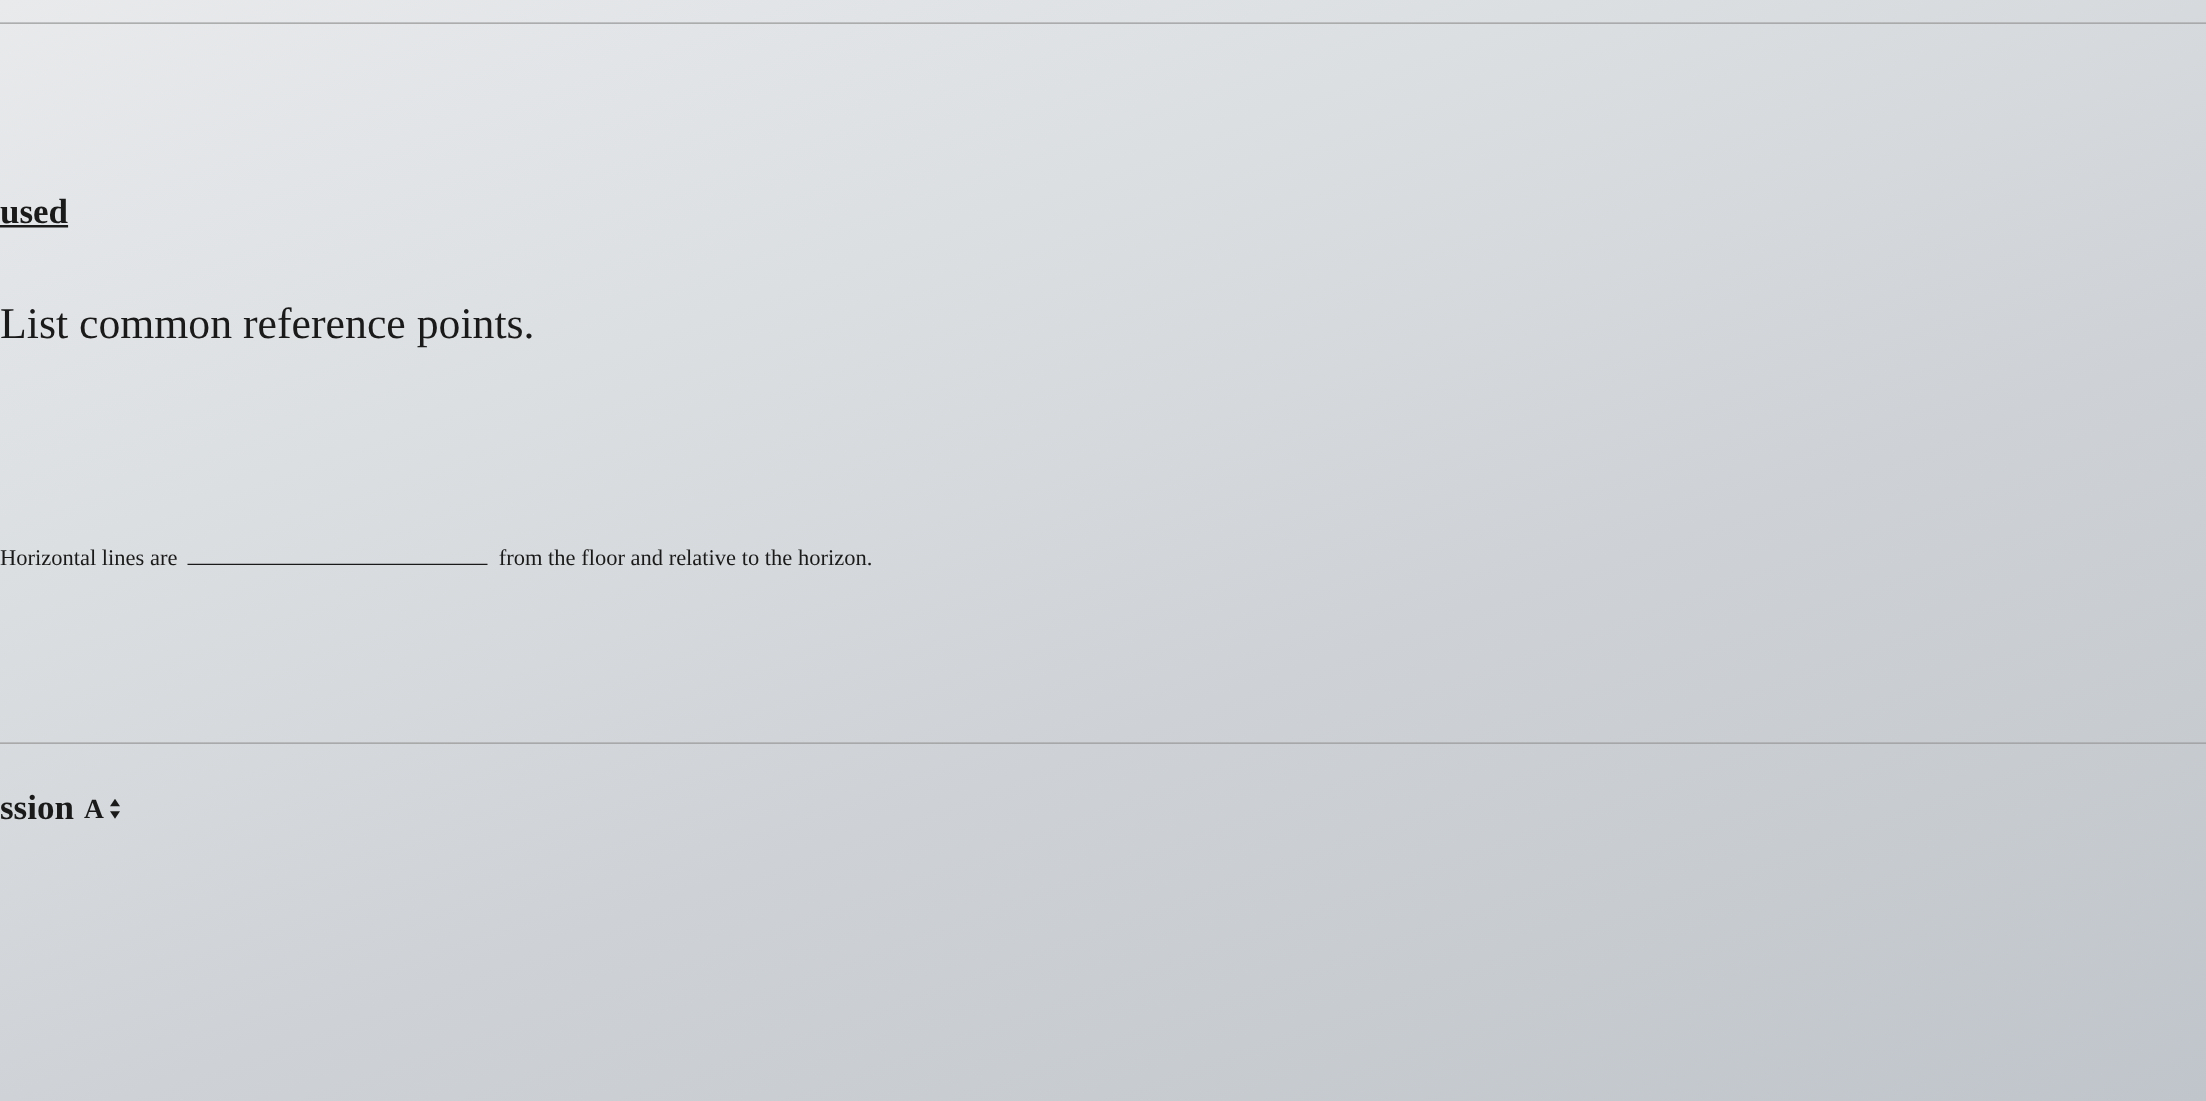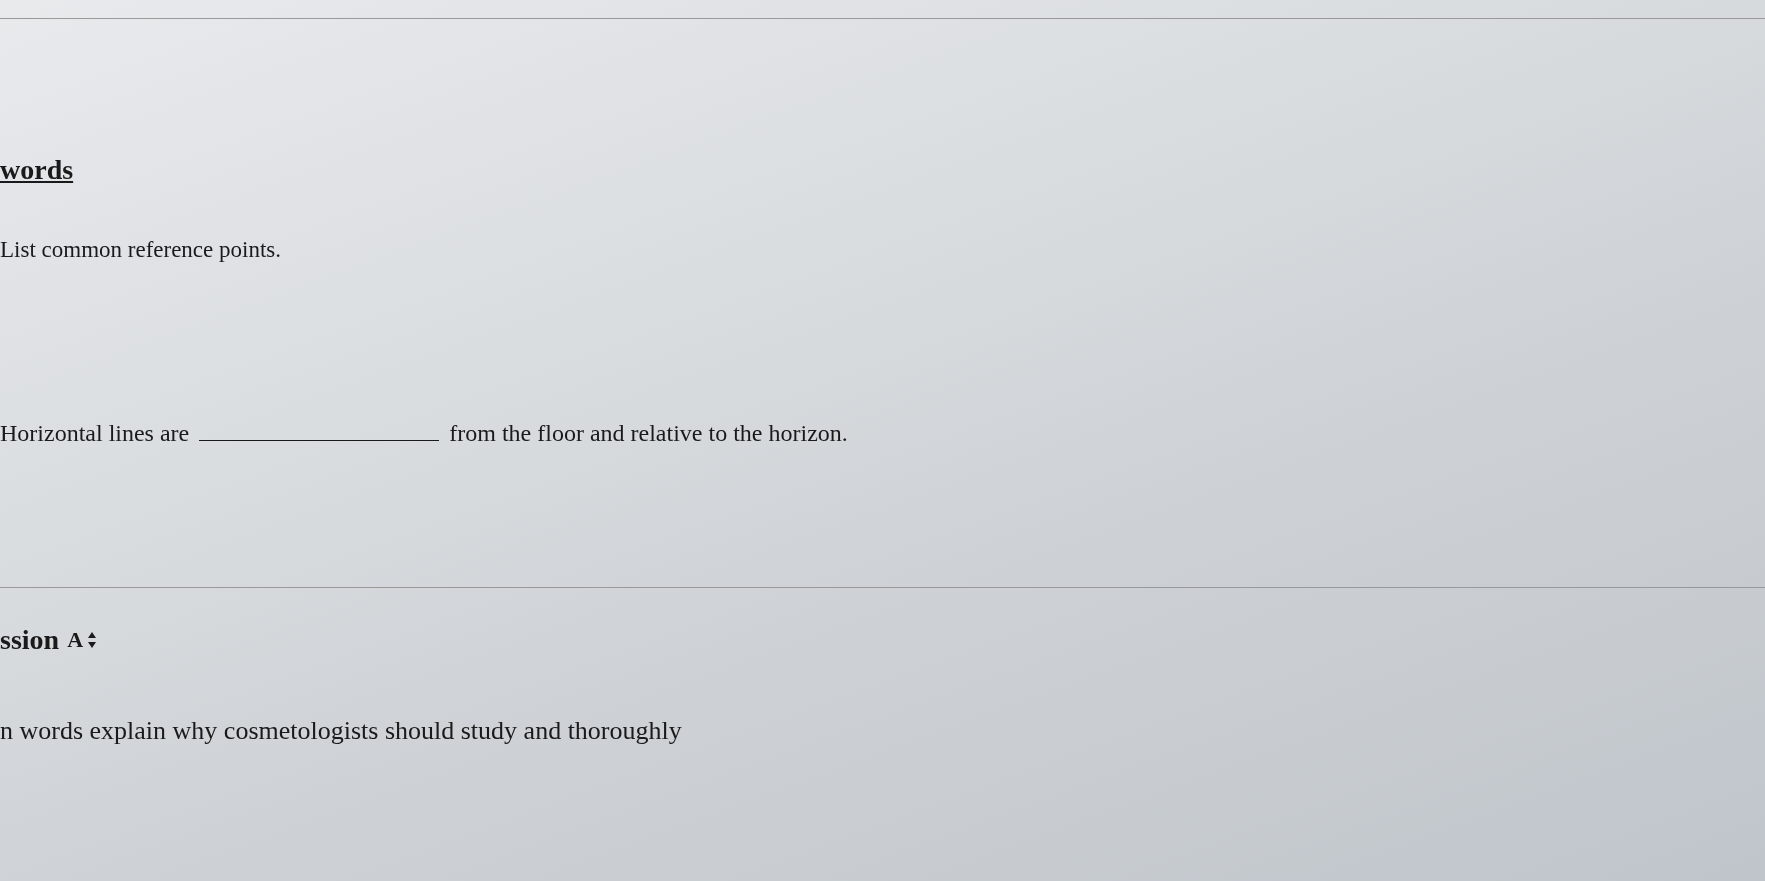--- a/index.html
+++ b/index.html
@@ -42,26 +42,26 @@
       padding: 0;
       display: inline-flex;
       align-items: center;
       gap: 8px;
       justify-content: center;
     }
     .content-block {
       padding: 12px 0;
     }
     .prompt-text {
-      font-size: 23px;
+      font-size: 35px;
       color: #1a1a1a;
       line-height: 1.5;
     }
     .fill-blank-line {
-      font-size: 24px;
+      font-size: 18px;
       color: #1a1a1a;
       line-height: 1.8;
     }
     .blank {
       display: inline-block;
       border-bottom: 1.5px solid #1a1a1a;
       min-width: 240px;
       height: 1.2em;
       vertical-align: baseline;
       margin: 0 4px;
@@ -105,21 +105,21 @@
 </head>
 <body>
 
 <div class="page-container">
 
   <div class="top-section">
 
     <hr class="divider-line">
 
     <div class="header-area">
-      <span class="section-header">words</span>
+      <span class="section-header">used</span>
     </div>
 
     <div class="question-area content-block">
       <div class="prompt-text">List common reference points.</div>
     </div>
 
     <div class="fill-area content-block">
       <div class="fill-blank-line">
         <span>Horizontal lines are</span>
         <span class="blank"></span>
@@ -136,16 +136,15 @@
       <span>ssion</span>
       <span class="arrow-icon">
         <span>A</span>
         <svg width="18" height="18" viewBox="0 0 18 18">
           <path d="M 9 1 L 13 7 L 5 7 Z" fill="#1a1a1a"></path>
           <path d="M 9 17 L 13 11 L 5 11 Z" fill="#1a1a1a"></path>
         </svg>
       </span>
     </div>
 
-    <div class="cutoff-text">n words  explain why cosmetologists should study and thoroughly</div>
   </div>
 
 </div>
 
 </body></html>

